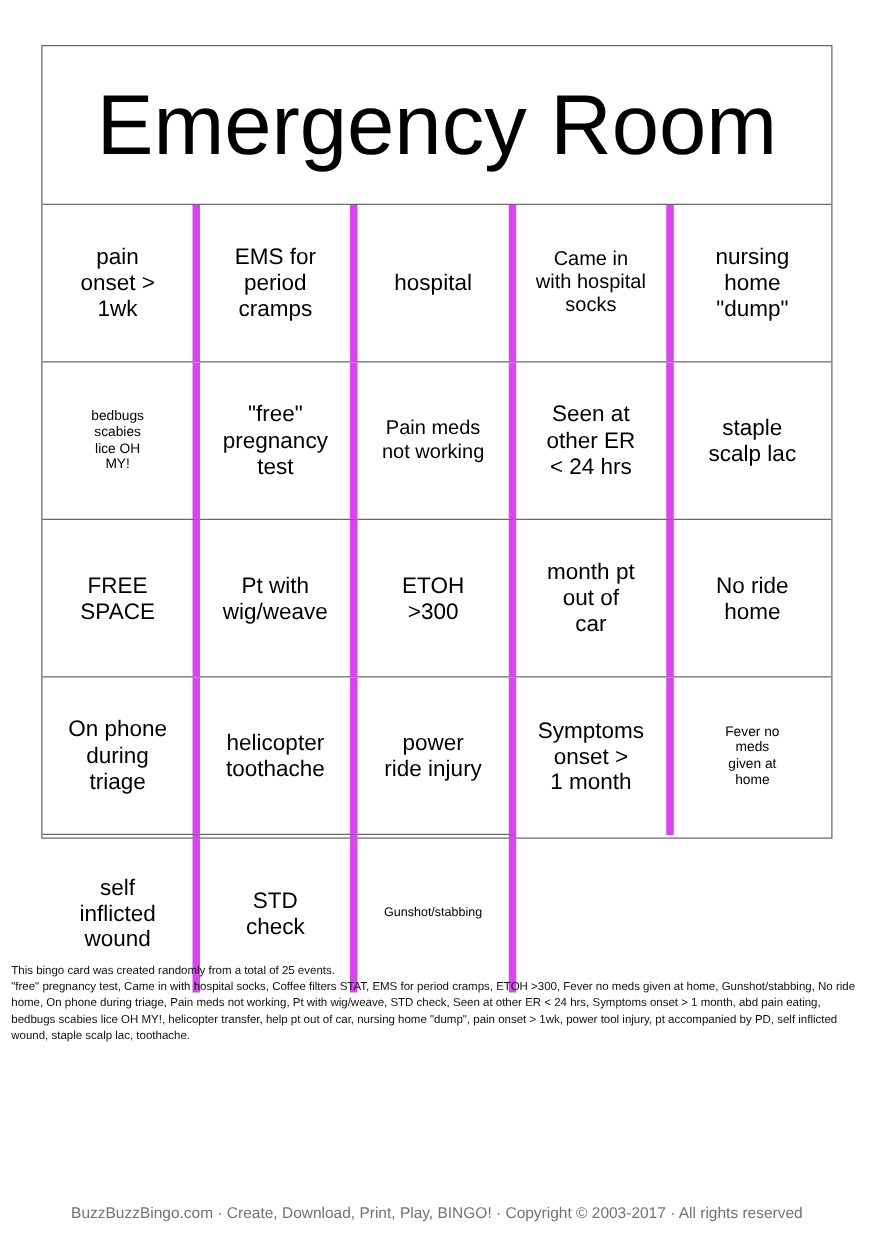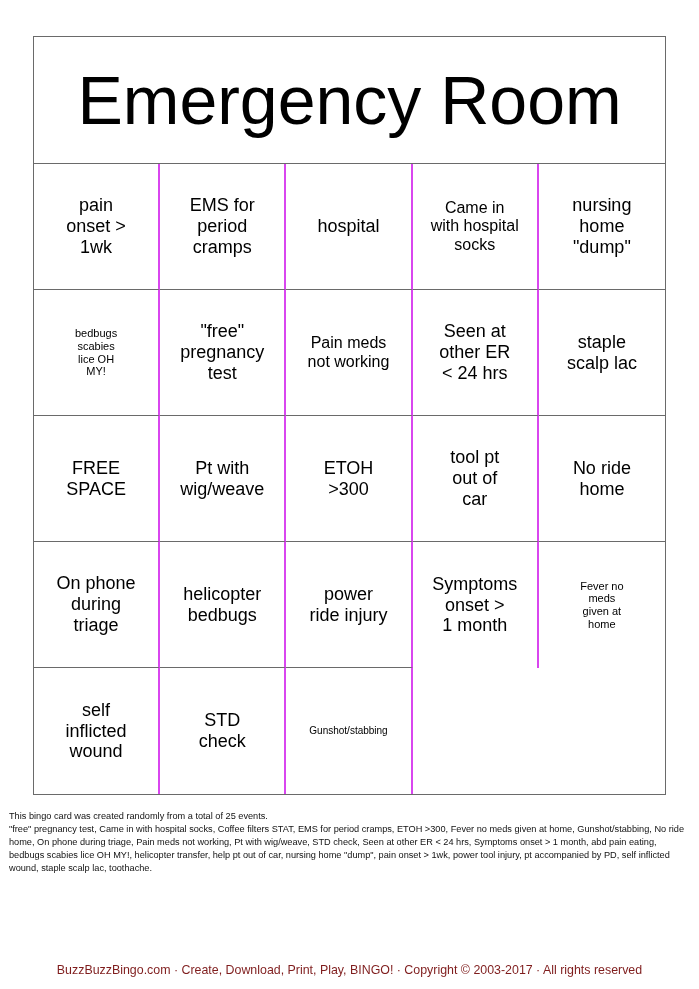--- a/index.html
+++ b/index.html
@@ -1,57 +1,57 @@
 <!DOCTYPE html>
 <html><head>
   <meta charset="utf-8">
   <style>
     html, body { margin: 0; padding: 0; background: #ffffff; }
     body {
       width: 699px; height: 989px; position: relative; overflow: hidden;
       font-family: "Liberation Sans", sans-serif; color: #000;
     }
     .card {
-      position: absolute; left: 33px; top: 36px; width: 633px; height: 759px;
+      position: absolute; left: 33px; top: 36px; width: 633px; height: 635px;
       border: 1px solid #6a6a6a; box-sizing: border-box;
     }
     .title-row {
       height: 127px; border-bottom: 1px solid #6a6a6a; box-sizing: border-box;
       display: flex; align-items: center; justify-content: center;
     }
     .title {
       font-size: 68px; line-height: 1; letter-spacing: 0px; white-space: nowrap;
     }
     .grid {
       display: grid;
       grid-template-columns: repeat(5, 1fr);
       grid-template-rows: repeat(5, 1fr);
       height: 630px;
     }
     .cell {
-      border-right: 2px solid #d946ef; border-bottom: 1px solid #6a6a6a;
+      border-right: 6px solid #d946ef; border-bottom: 1px solid #6a6a6a;
       box-sizing: border-box;
       display: flex; align-items: center; justify-content: center;
       text-align: center; padding: 4px 2px; overflow: hidden;
     }
     .cell:nth-child(5n) { border-right: none; }
     .cell:nth-last-child(-n+5) { border-bottom: none; }
     .cell span { display: block; white-space: pre-line; line-height: 1.15; }
     .fs-l { font-size: 18px; }
     .fs-m { font-size: 16px; }
     .fs-s { font-size: 11px; }
     .fs-xs { font-size: 10px; }
     .notes {
-      position: absolute; left: 9px; top: 810px; width: 682px;
+      position: absolute; left: 9px; top: 770px; width: 682px;
       font-size: 9.2px; line-height: 13px; color: #111;
     }
     .notes p { margin: 0; }
     .footer {
       position: absolute; left: 0; top: 963px; width: 699px; text-align: center;
-      font-size: 12.4px; color: #7f1d1d;
+      font-size: 12.4px; color: #737373;
     }
   </style>
 </head>
 <body>
 
 <div class="card">
   <div class="title-row">
     <div class="title">Emergency Room</div>
   </div>
   <div class="grid">
@@ -111,36 +111,36 @@
     <div class="cell">
         <span class="fs-l">Pt with
 wig/weave</span>
       </div>
     <div class="cell">
         <span class="fs-l">ETOH
 &gt;300</span>
       </div>
 
     <div class="cell">
-        <span class="fs-l">tool pt
+        <span class="fs-l">month pt
 out of
 car</span>
       </div>
     <div class="cell">
         <span class="fs-l">No ride
 home</span>
       </div>
     <div class="cell">
         <span class="fs-l">On phone
 during
 triage</span>
       </div>
     <div class="cell">
         <span class="fs-l">helicopter
-bedbugs</span>
+toothache</span>
       </div>
     <div class="cell">
         <span class="fs-l">power
 ride injury</span>
       </div>
 
     <div class="cell">
         <span class="fs-l">Symptoms
 onset &gt;
 1 month</span>

